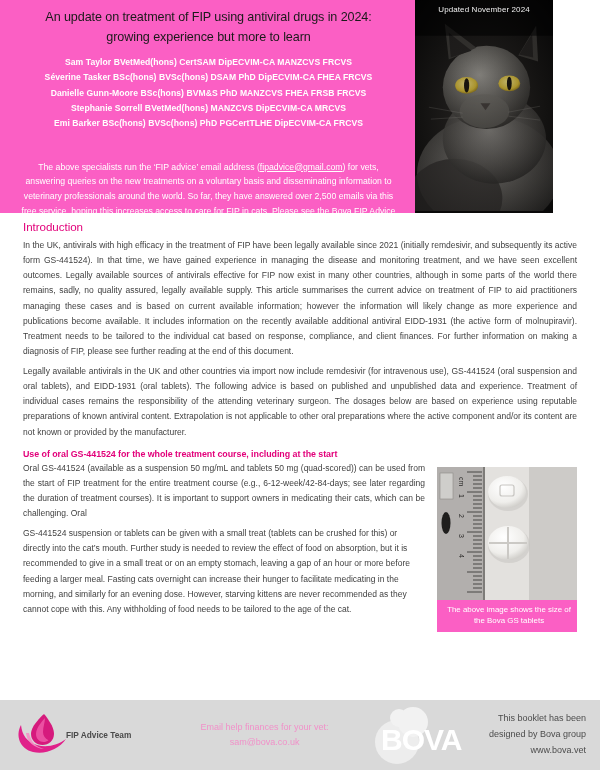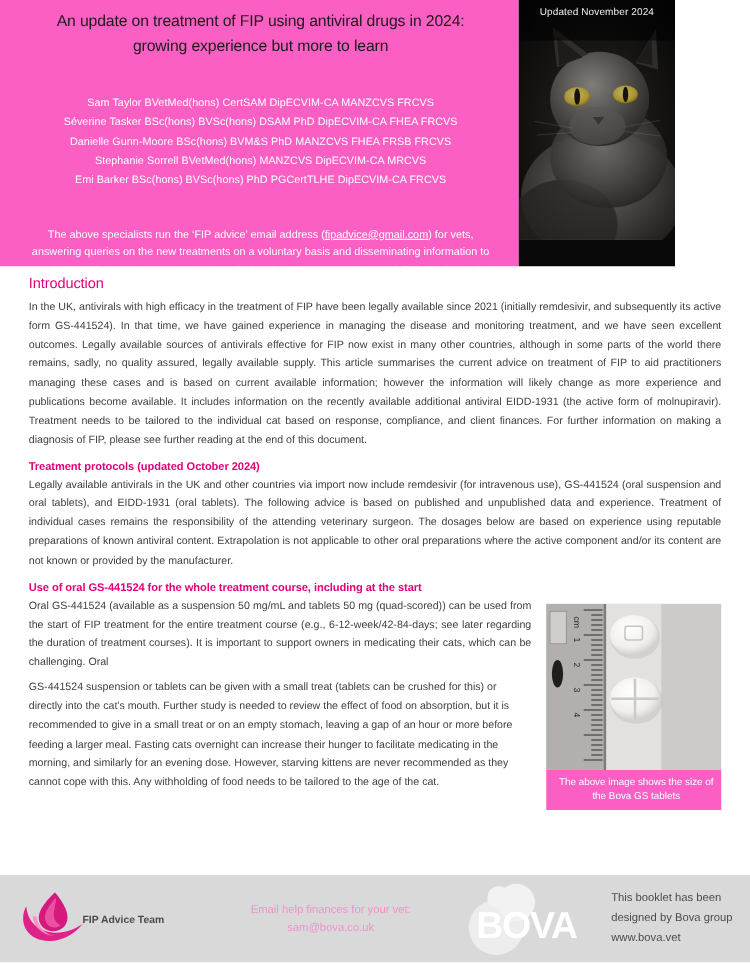--- a/index.html
+++ b/index.html
@@ -35,46 +35,47 @@
   .title {
     font-size: 12.6px;
     font-weight: normal;
     color: #1a1a1a;
     text-align: center;
     line-height: 1.55;
     letter-spacing: -0.1px;
     margin: 0 10px;
   }
   .authors {
-    margin-top: 28px;
+    margin-top: 8px;
     text-align: center;
     color: #ffffff;
     font-size: 8.6px;
     line-height: 1.78;
     letter-spacing: 0.05px;
+    font-weight: bold;
   }
   .author-line { display: block; white-space: nowrap; }
   .header-body {
     margin-top: 28px;
     color: #ffffff;
     font-size: 8.7px;
     line-height: 1.72;
     text-align: center;
   }
   .header-body a,
   .header-body .maillink {
     color: #ffffff;
     text-decoration: underline;
   }
 
   
   .cat-photo {
     position: absolute;
     left: 415px; top: 0;
-    width: 125px;
+    width: 138px;
     height: 213px;
     overflow: hidden;
     background: #0a0909;
   }
   .cat-photo .updated-label {
     position: absolute;
     left: 0; right: 0;
     top: 5px;
     text-align: center;
     color: #efefef;
@@ -174,21 +175,21 @@
   }
   .footer-mid .mail-line { text-align: center; }
   .bova-logo {
     width: 128px;
     height: 58px;
     position: relative;
     flex: 0 0 128px;
   }
   .footer-right {
     flex: 1;
-    text-align: left;
+    text-align: right;
     font-size: 9px;
     line-height: 1.75;
     color: #4c4c4c;
     padding-right: 14px;
   }
   .footer-right div { white-space: nowrap; }
 </style>
 </head>
 <body>
 
@@ -267,21 +268,20 @@
       <rect x="0" y="0" width="139" height="36" fill="#000" opacity="0.55"></rect>
     </svg>
   </div>
 </div>
 
 <div class="doc">
 
   <h2 class="sec-heading">Introduction</h2>
   <p class="body-text">In the UK, antivirals with high efficacy in the treatment of FIP have been legally available since 2021 (initially remdesivir, and subsequently its active form GS-441524). In that time, we have gained experience in managing the disease and monitoring treatment, and we have seen excellent outcomes. Legally available sources of antivirals effective for FIP now exist in many other countries, although in some parts of the world there remains, sadly, no quality assured, legally available supply. This article summarises the current advice on treatment of FIP to aid practitioners managing these cases and is based on current available information; however the information will likely change as more experience and publications become available. It includes information on the recently available additional antiviral EIDD-1931 (the active form of molnupiravir). Treatment needs to be tailored to the individual cat based on response, compliance, and client finances. For further information on making a diagnosis of FIP, please see further reading at the end of this document.</p>
 
-  <h3 class="sub-heading">Treatment protocols (updated October 2024)</h3>
   <p class="body-text">Legally available antivirals in the UK and other countries via import now include remdesivir (for intravenous use), GS-441524 (oral suspension and oral tablets), and EIDD-1931 (oral tablets). The following advice is based on published and unpublished data and experience. Treatment of individual cases remains the responsibility of the attending veterinary surgeon. The dosages below are based on experience using reputable preparations of known antiviral content. Extrapolation is not applicable to other oral preparations where the active component and/or its content are not known or provided by the manufacturer.</p>
 
   <h3 class="sub-heading">Use of oral GS-441524 for the whole treatment course, including at the start</h3>
 
   <div class="tablet-figure">
     <div class="tablet-photo">
       <svg viewBox="0 0 140 133" preserveAspectRatio="none">
         <defs>
           <linearGradient id="bgp" x1="0" y1="0" x2="1" y2="0">
             <stop offset="0%" stop-color="#b8b6b3"></stop>

